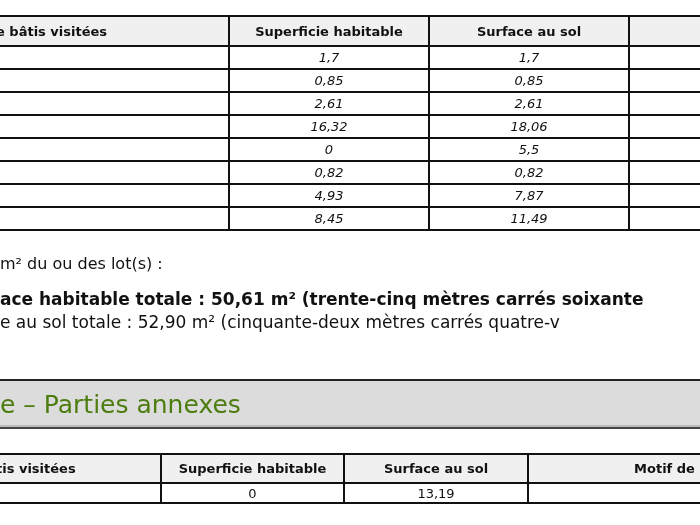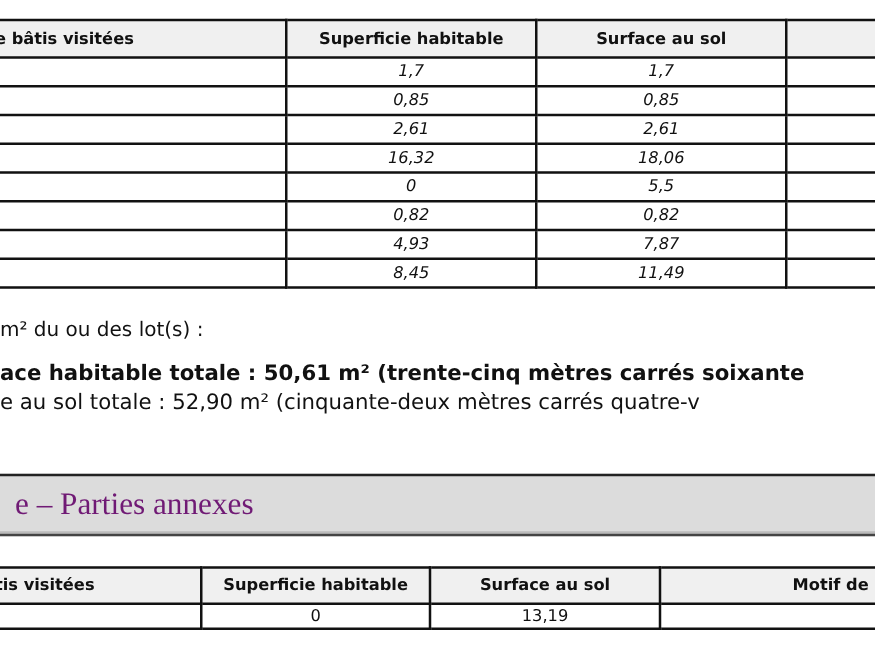--- a/index.html
+++ b/index.html
@@ -22,21 +22,21 @@
     .txt { position: absolute; left: 0; white-space: nowrap; font-size: 16px; }
     #line0 { top: 254px; font-weight: normal; }
     #line1 { top: 289px; font-weight: bold; font-size: 17px; }
     #line2 { top: 312px; font-weight: normal; font-size: 17px; }
     #section {
       position: absolute; left: -10px; top: 379px; width: 720px; height: 46px;
       background: #dcdcdc; border-top: 2px solid #222; border-bottom: 2px solid #444;
       box-shadow: inset 0 -2px 0 #bbb;
     }
     #section span {
-      position: absolute; left: 22px; top: 9px; font-size: 25px; color: #701a75; font-family: Liberation Serif, serif;
+      position: absolute; left: 10px; top: 9px; font-size: 25px; color: #4d7c0f;
     }
   </style>
 </head>
 <body>
 
 <table id="t1">
   <colgroup>
       <col style="width:428px">
       <col style="width:200px">
       <col style="width:200px">

